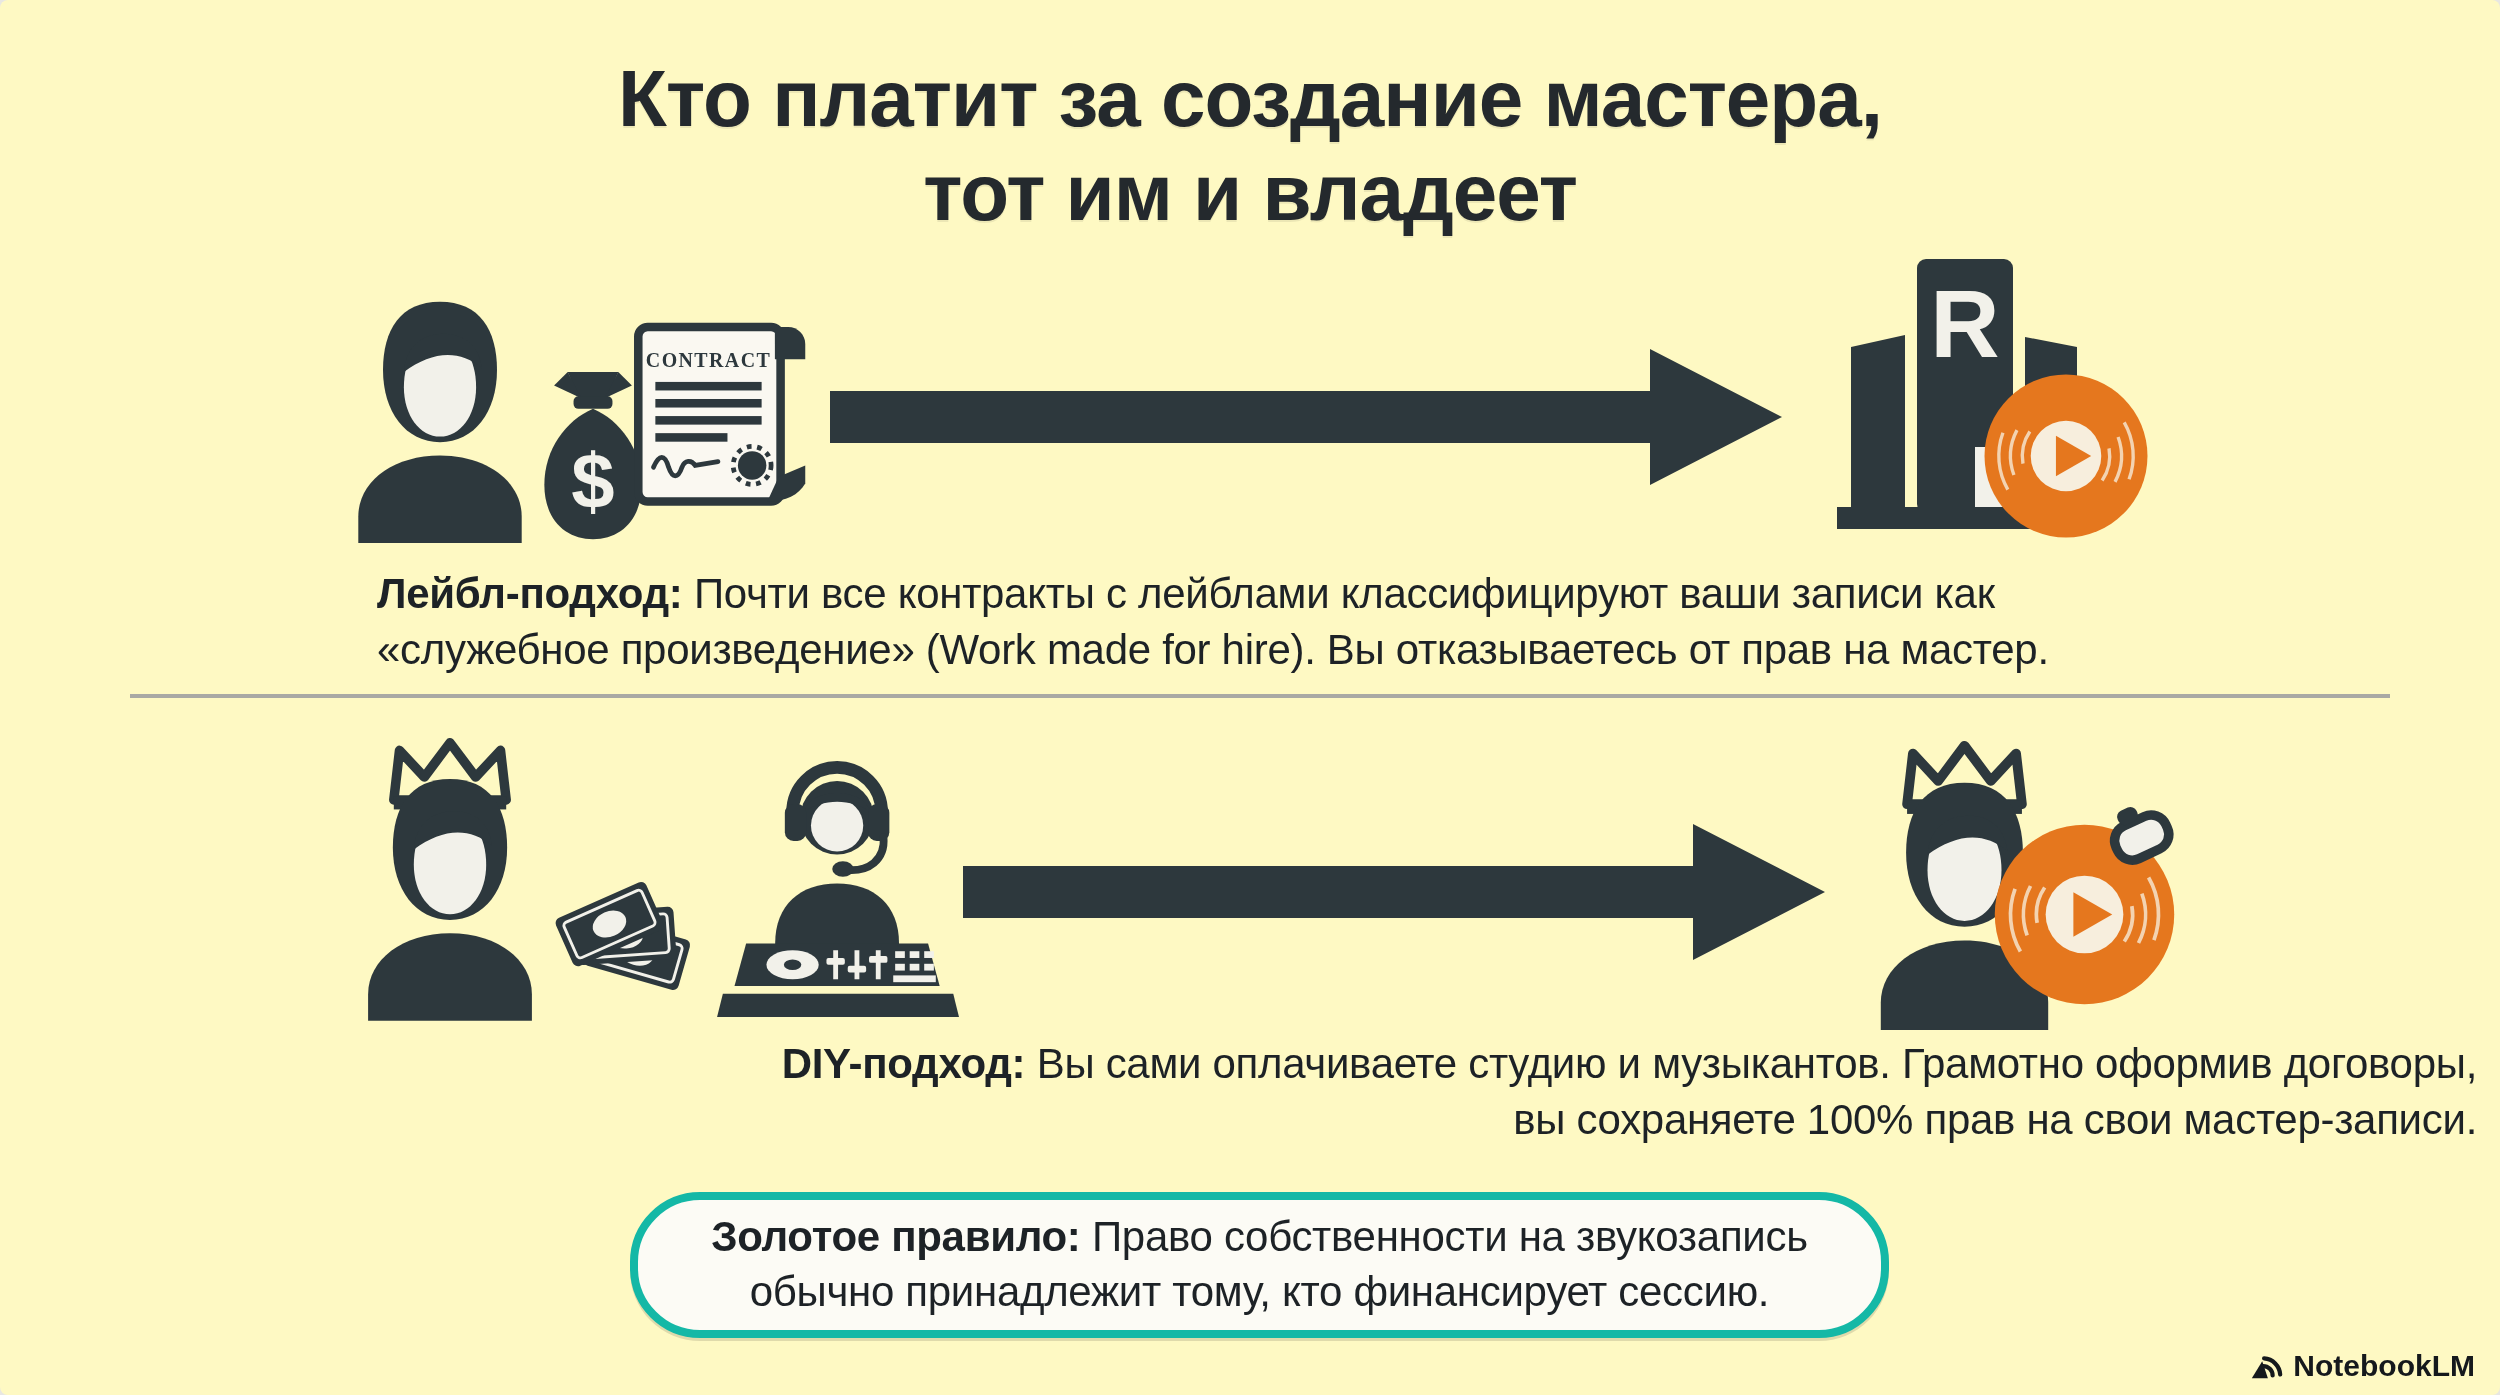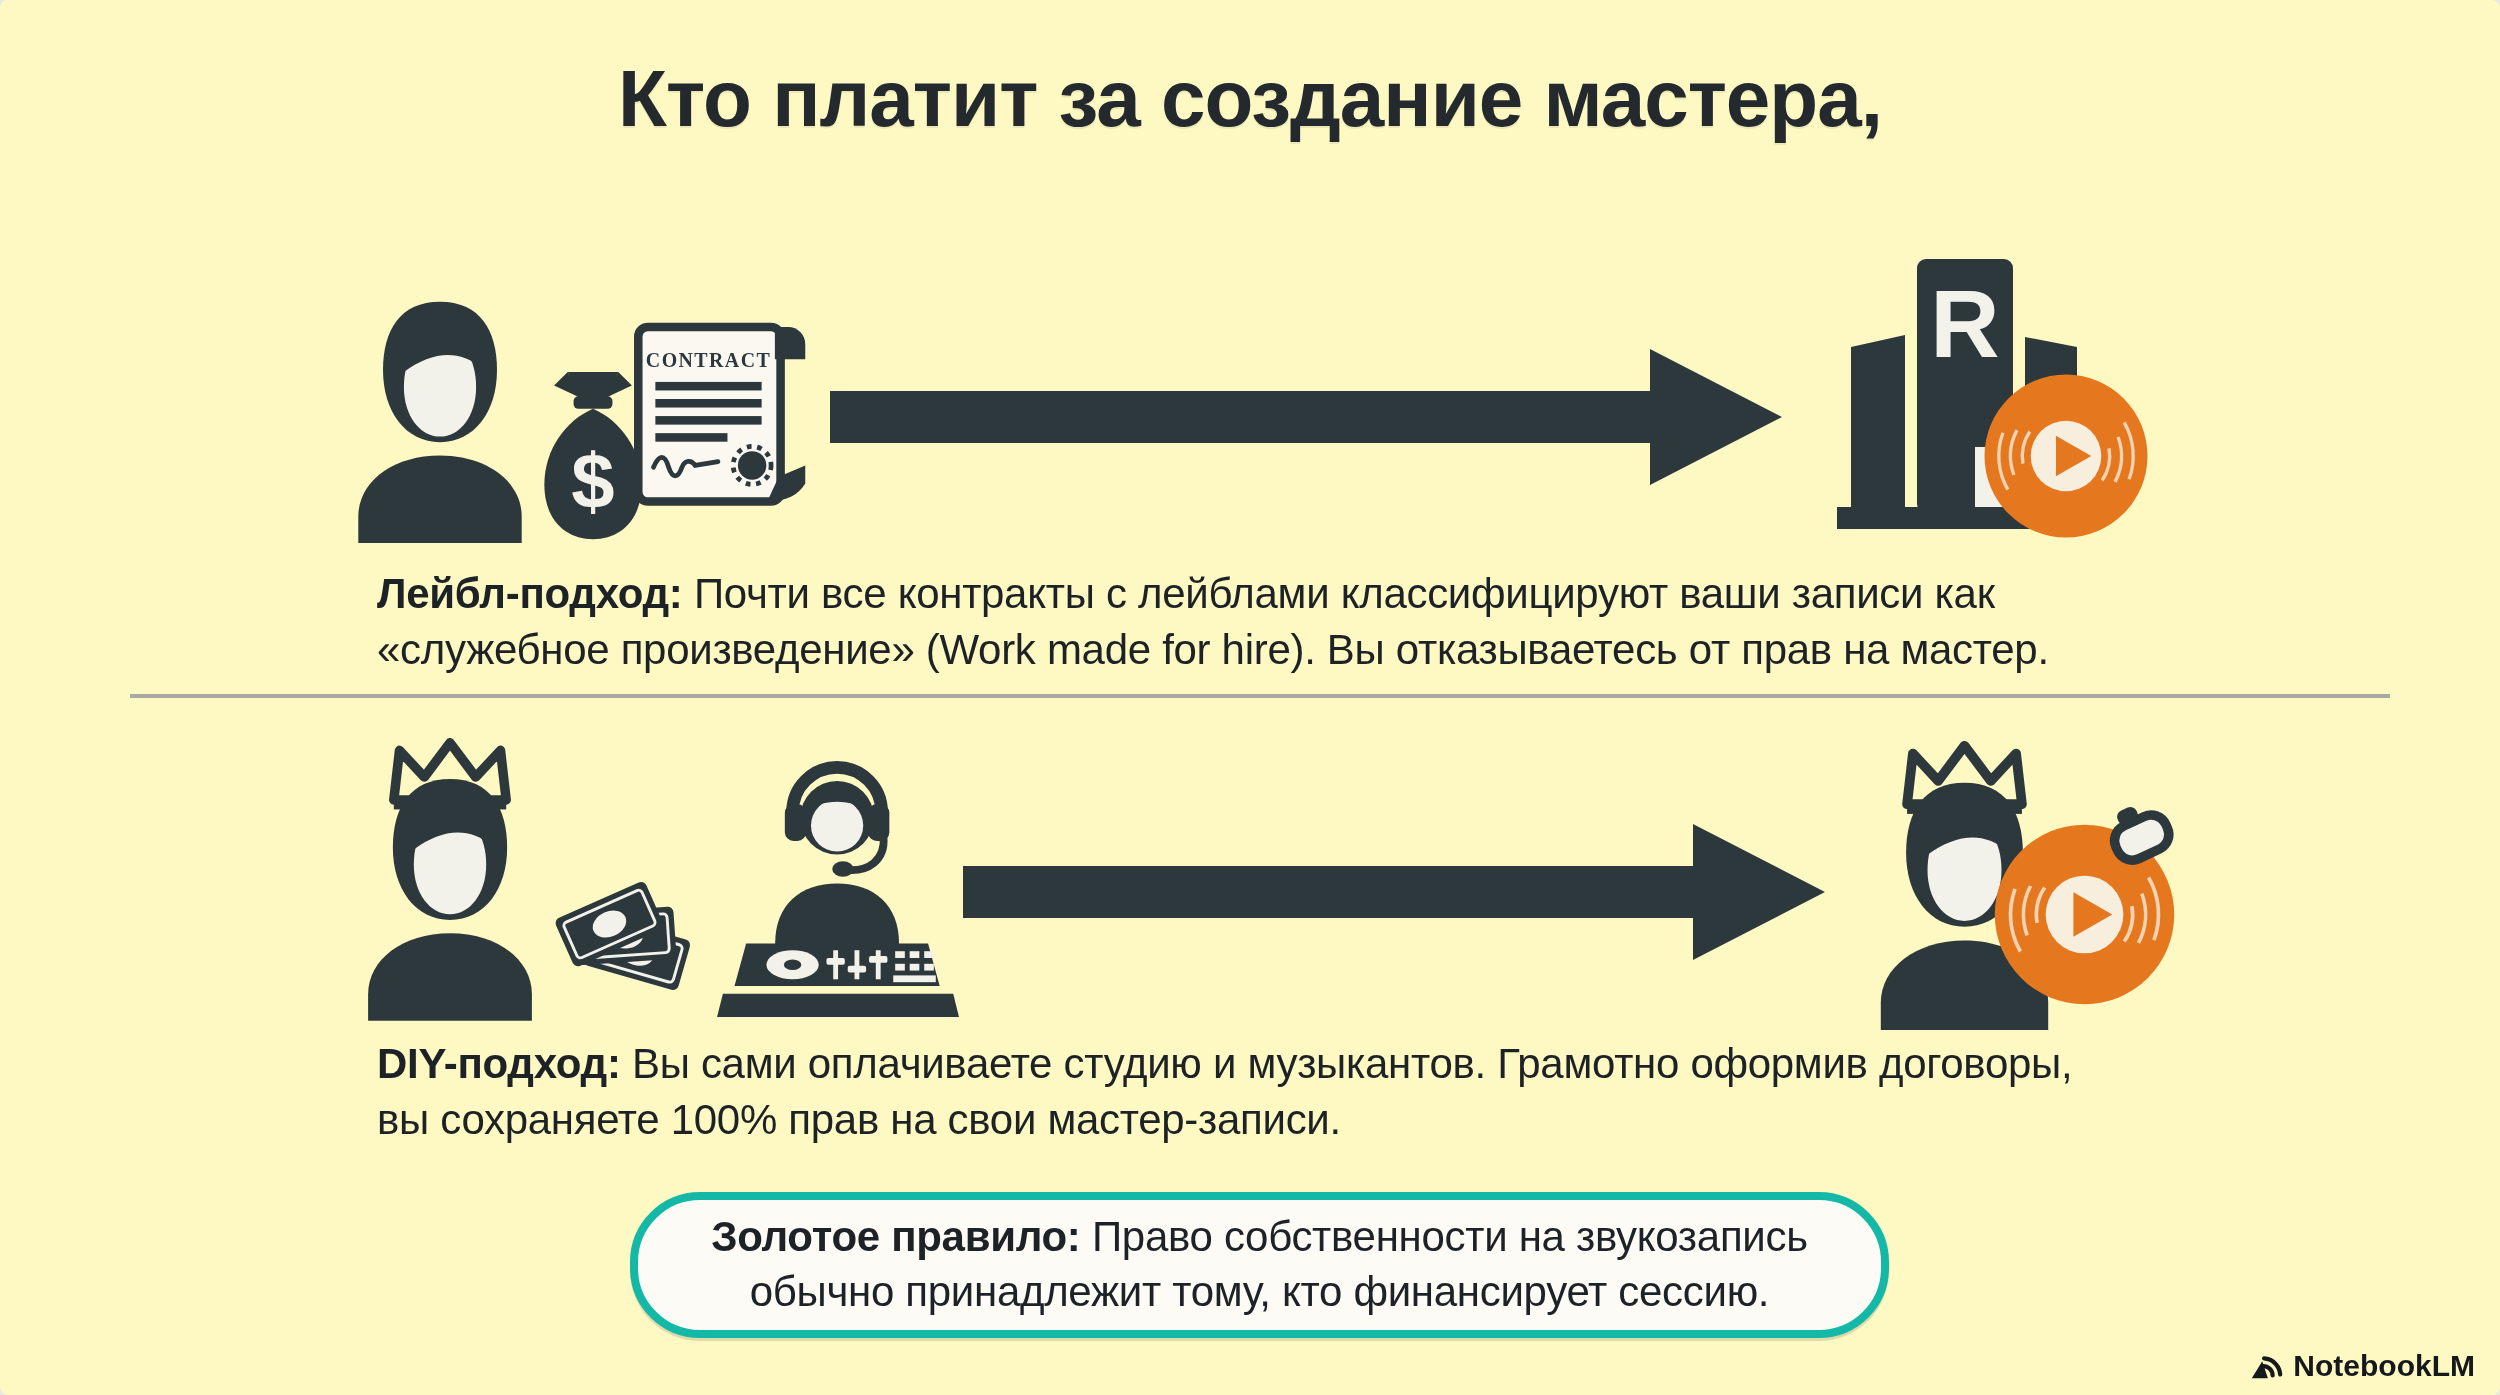--- a/index.html
+++ b/index.html
@@ -37,20 +37,21 @@
   .ink{color:#2d383d;}
   svg{display:block;}
 </style>
 </head>
 <body>
 
 <div class="stage">
 
   <h1 class="title">
     <span>Кто платит за создание мастера,</span><br>
+    <span>тот им и владеет</span>
   </h1>
 
   <div class="abs ink" style="left:345px;top:292px;">
     <svg width="190" height="255" viewBox="0 0 200 260">
       <path d="M100,6 C58,6 40,36 40,78 C40,122 64,154 100,154 C136,154 160,122 160,78 C160,36 142,6 100,6 Z" fill="currentColor"></path>
       <path d="M100,44 C76,44 62,66 62,96 C62,126 79,148 100,148 C121,148 138,126 138,96 C138,66 124,44 100,44 Z" fill="#f2f1ea"></path>
       <path d="M62,80 C64,50 86,38 108,40 C130,42 142,56 144,76 C120,56 92,58 62,80 Z" fill="currentColor"></path>
       <path d="M14,260 L14,232 C14,196 50,168 100,168 C150,168 186,196 186,232 L186,260 Z" fill="currentColor"></path>
     </svg>
   </div>
@@ -224,21 +225,21 @@
 
   <div class="abs ink" style="left:2098px;top:796px;">
     <svg width="85" height="78" viewBox="0 0 90 80">
       <g transform="rotate(-25 45 40)">
         <rect x="16" y="24" width="58" height="38" rx="17" fill="#f2f1ea" stroke="currentColor" stroke-width="10"></rect>
         <rect x="30" y="8" width="22" height="16" rx="7" fill="currentColor"></rect>
       </g>
     </svg>
   </div>
 
-  <div class="caption" style="top:1036px;">
+  <div class="caption" style="top:1036px;text-align:right;">
     <strong>DIY-подход:</strong>
     <span>Вы сами оплачиваете студию и музыкантов. Грамотно оформив договоры,</span><br>
     <span>вы сохраняете 100% прав на свои мастер-записи.</span>
   </div>
 
   <div class="golden">
     <div>
       <strong>Золотое правило:</strong>
       <span>Право собственности на звукозапись</span><br>
       <span>обычно принадлежит тому, кто финансирует сессию.</span>

